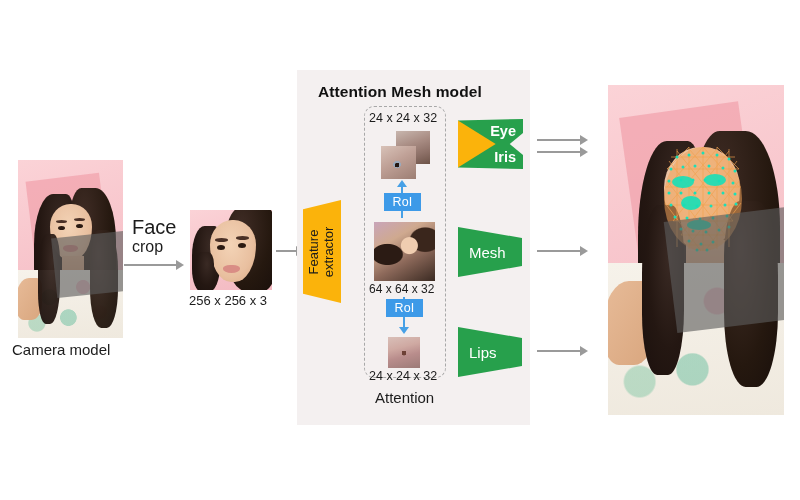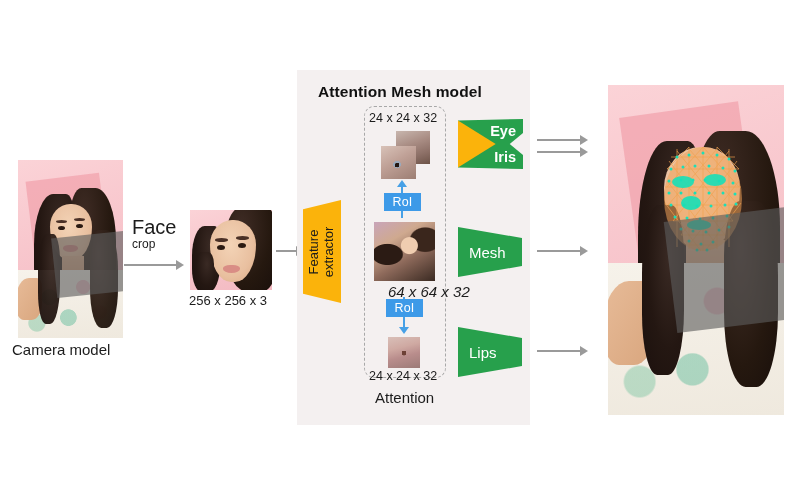--- a/index.html
+++ b/index.html
@@ -255,21 +255,21 @@
     <div class="shirt" style="left:0px; top:110px; width:105px; height:68px;"></div>
     <div class="arm" style="left:-2px; top:118px; width:26px; height:42px;"></div>
     <div class="hair-left" style="left:20px; top:74px; width:22px; height:90px; border-radius:40% 30% 45% 35%; opacity:.95;"></div>
     <div class="hair-right" style="left:72px; top:70px; width:28px; height:98px; border-radius:30% 40% 40% 40%; opacity:.95;"></div>
     <div class="gray-overlay" style="left:36px; top:74px; width:82px; height:60px; transform:rotate(-6deg);"></div>
   </div>
 
   <div class="lbl abs" style="left:12px; top:341px; font-size:15px;">Camera model</div>
 
   <div class="lbl abs" style="left:132px; top:216px; font-size:20px;">Face</div>
-  <div class="lbl abs" style="left:132px; top:238px; font-size:12px;">crop</div>
+  <div class="lbl abs" style="left:132px; top:238px; font-size:16px;">crop</div>
 
   <div class="arrow-line" style="left:124px; top:264px; width:52px;"></div>
   <div class="arrow-head" style="left:176px; top:260px;"></div>
 
   <div class="photo" style="left:190px; top:210px; width:82px; height:80px;">
     <div class="bg-pink"></div>
     <div class="hair-right" style="left:36px; top:-4px; width:50px; height:86px; border-radius:35% 25% 30% 45%;"></div>
     <div class="hair-left" style="left:2px; top:16px; width:28px; height:66px; border-radius:45% 20% 40% 35%;"></div>
     <div class="face" style="left:20px; top:10px; width:46px; height:62px;"></div>
     <div class="brow" style="left:25px; top:28px; width:13px; height:3.5px;"></div>
@@ -302,21 +302,21 @@
   <div class="lbl abs" style="left:369px; top:111px; font-size:12.5px;">24 x 24 x 32</div>
 
   <div class="patch patch-eye" style="left:396px; top:131px; width:34px; height:33px;"></div>
   <div class="patch patch-eye2" style="left:381px; top:146px; width:35px; height:33px;"></div>
 
   <div class="roi-shaft" style="left:401px; top:186px; width:2px; height:32px;"></div>
   <div class="roi-head-up" style="left:397px; top:180px;"></div>
   <div class="roi-chip" style="left:384px; top:193px; width:37px; height:18px;">RoI</div>
 
   <div class="patch patch-face" style="left:374px; top:222px; width:61px; height:59px;"></div>
-  <div class="lbl abs" style="left:388px; top:283px; font-size:15px;font-style:italic;">64 x 64 x 32</div>
+  <div class="lbl abs" style="left:369px; top:283px; font-size:12px;">64 x 64 x 32</div>
 
   <div class="roi-shaft" style="left:403px; top:297px; width:2px; height:32px;"></div>
   <div class="roi-head-down" style="left:399px; top:327px;"></div>
   <div class="roi-chip" style="left:386px; top:299px; width:37px; height:18px;">RoI</div>
 
   <div class="patch patch-lips" style="left:388px; top:337px; width:32px; height:31px;"></div>
   <div class="lbl abs" style="left:369px; top:369px; font-size:12.5px;">24 x 24 x 32</div>
 
   <div class="lbl abs" style="left:375px; top:389px; font-size:15px;">Attention</div>
 

